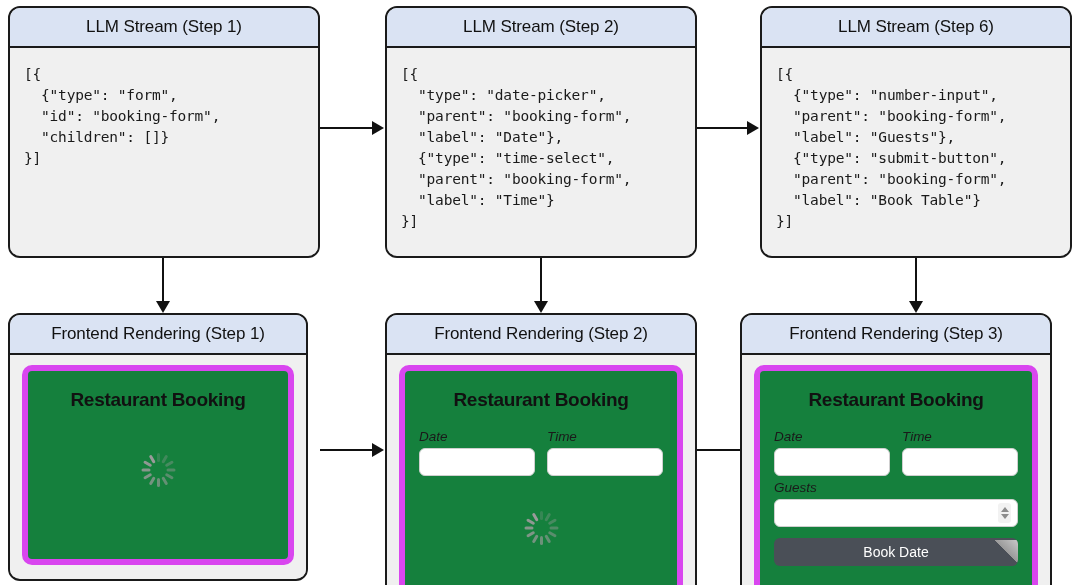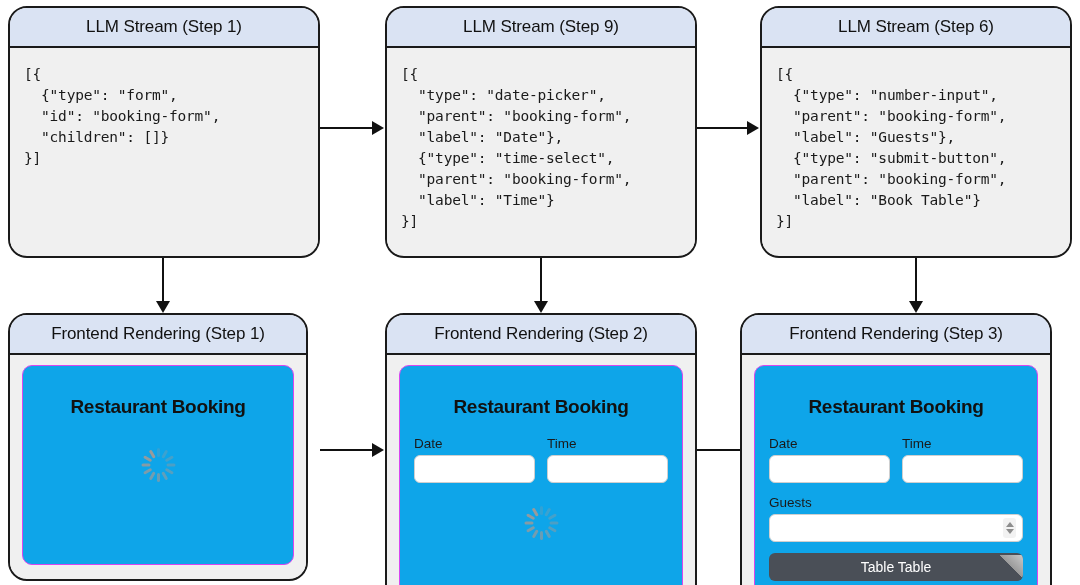--- a/index.html
+++ b/index.html
@@ -17,21 +17,21 @@
     height: 585px;
     background: #ffffff;
     overflow: hidden;
   }
 
   
   .node {
     position: absolute;
     box-sizing: border-box;
     border: 2px solid #1a1a1a;
-    border-radius: 19px;
+    border-radius: 12px;
     background: #f0f0f0;
     overflow: hidden;
   }
   .node-header {
     height: 40px;
     background: #dae3f3;
     border-bottom: 2px solid #1a1a1a;
     display: flex;
     align-items: center;
     justify-content: center;
@@ -66,24 +66,24 @@
 
   
   .mock-body {
     padding: 10px 12px 12px 12px;
   }
   .mock-card {
     position: relative;
     width: 100%;
     height: 100%;
     box-sizing: border-box;
-    background: #0ea5e9;
-    border: 1px solid #d946ef;
+    background: #15803d;
+    border: 6px solid #d946ef;
     border-radius: 10px;
-    padding: 24px 14px 10px 14px;
+    padding: 12px 14px 10px 14px;
   }
   .mock-title {
     text-align: center;
     font-size: 19px;
     font-weight: bold;
     color: #111111;
     margin: 6px 0 0 0;
     letter-spacing: -0.3px;
   }
 
@@ -94,30 +94,31 @@
   }
   .field {
     flex: 1;
     min-width: 0;
   }
   .field-label {
     font-size: 13.5px;
     color: #1a1a1a;
     margin-bottom: 4px;
     display: block;
+    font-style: italic;
   }
   .field-input {
     height: 28px;
     border: 1px solid #cfcfcf;
     border-radius: 6px;
     background: #ffffff;
     box-sizing: border-box;
   }
   .field-block {
-    margin-top: 12px;
+    margin-top: 4px;
   }
   .field-input.with-stepper {
     position: relative;
   }
   .stepper {
     position: absolute;
     right: 6px;
     top: 50%;
     transform: translateY(-50%);
     width: 13px;
@@ -250,21 +251,21 @@
       <pre class="code">[{
   {"type": "form",
   "id": "booking-form",
   "children": []}
 }]</pre>
     </div>
   </div>
 
   <div class="node" style="left:385px; top:6px; width:312px; height:252px;">
     <div class="node-header">
-      <span class="node-header-title">LLM Stream (Step 9)</span>
+      <span class="node-header-title">LLM Stream (Step 2)</span>
     </div>
     <div class="node-body code-body">
       <pre class="code">[{
   "type": "date-picker",
   "parent": "booking-form",
   "label": "Date"},
   {"type": "time-select",
   "parent": "booking-form",
   "label": "Time"}
 }]</pre>
@@ -367,21 +368,21 @@
         <div class="field-block">
           <span class="field-label">Guests</span>
           <div class="field-input with-stepper">
             <div class="stepper">
               <div class="tri up"></div>
               <div class="tri down"></div>
             </div>
           </div>
         </div>
         <div class="submit-btn">
-          <span>Table Table</span>
+          <span>Book Date</span>
           <div class="curl"></div>
         </div>
         <div class="checkmark">✓</div>
       </div>
     </div>
   </div>
 
 </div>
 
 </body></html>

